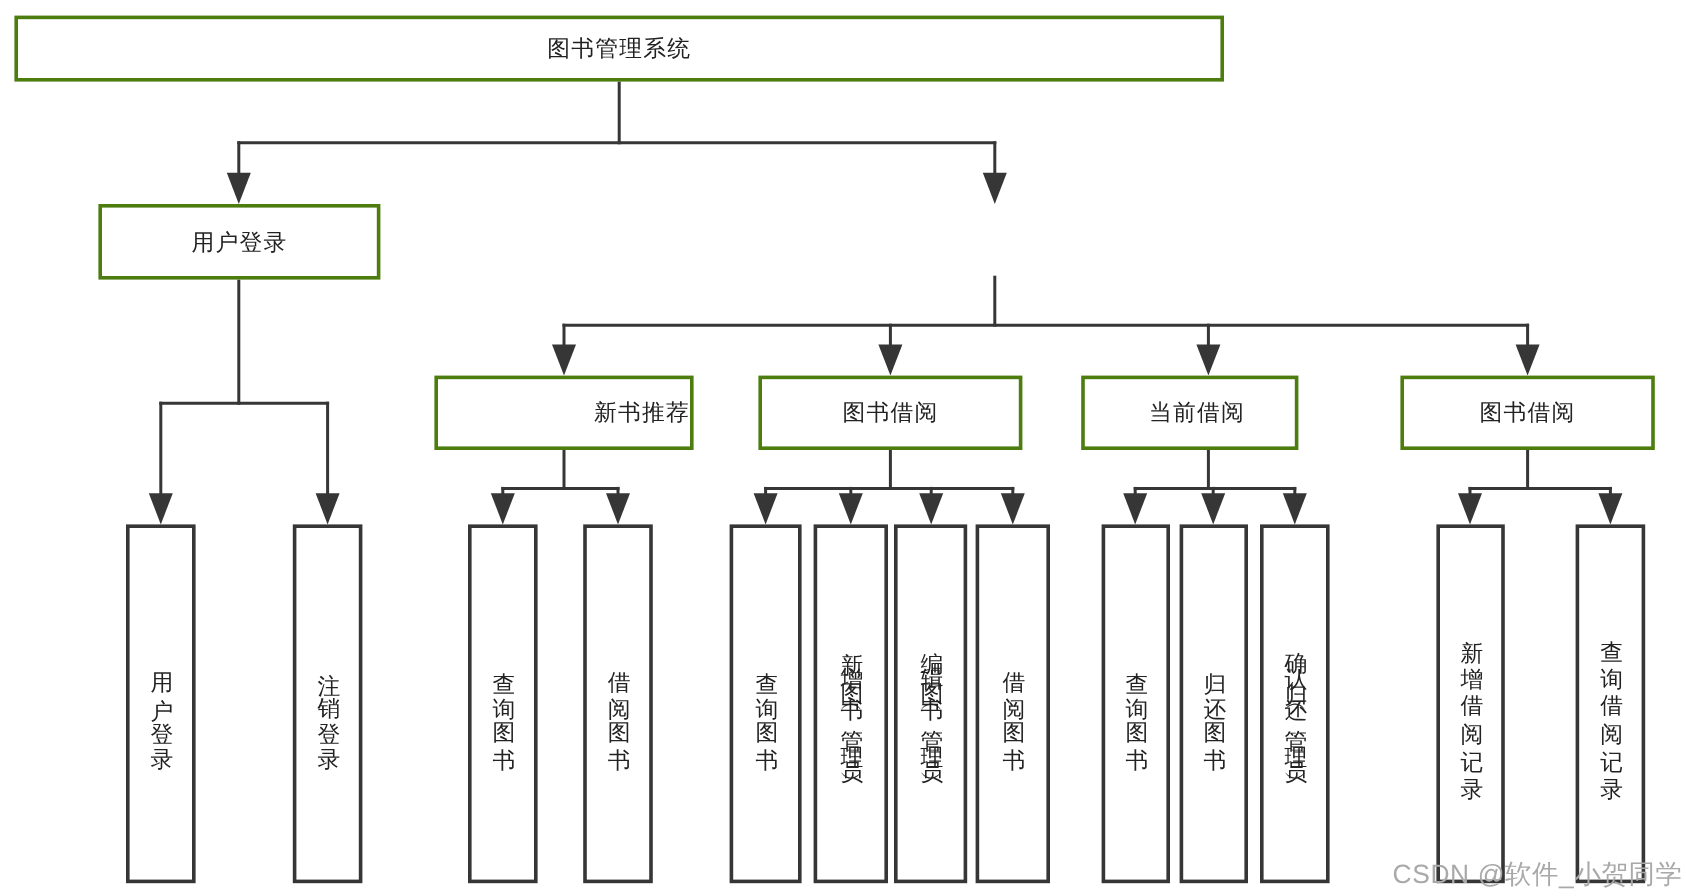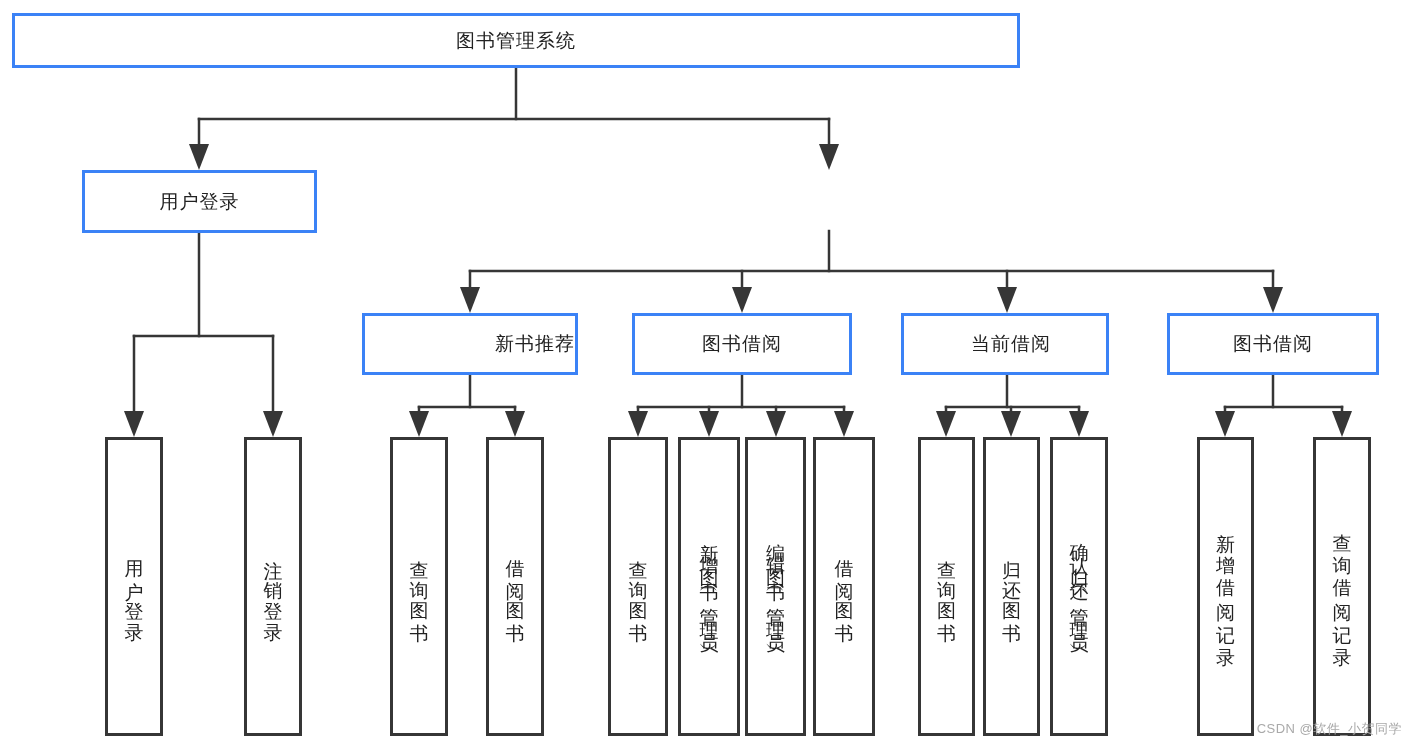--- a/index.html
+++ b/index.html
@@ -18,21 +18,21 @@
   .connectors {
     position: absolute;
     left: 0;
     top: 0;
     width: 1405px;
     height: 747px;
   }
   .node {
     position: absolute;
     box-sizing: border-box;
-    border: 3px solid #3b82f6;
+    border: 3px solid #4d7c0f;
     background: #ffffff;
     display: flex;
     align-items: center;
     justify-content: center;
     color: #222222;
     font-size: 19px;
     letter-spacing: 1px;
   }
   .leaf {
     position: absolute;
@@ -52,21 +52,21 @@
     text-orientation: mixed;
     white-space: nowrap;
   }
   .ls4 { letter-spacing: 21px; }
   .ls6 { letter-spacing: 23px; }
   .ls9 { letter-spacing: 13px; }
   .watermark {
     position: absolute;
     top: 716px;
     right: 3px;
-    font-size: 13px;
+    font-size: 22px;
     line-height: 26px;
     color: #a9a9a9;
     letter-spacing: 0.5px;
   }
 </style>
 </head>
 <body>
 
 <div class="canvas">
 
@@ -120,21 +120,21 @@
   <div class="node" style="left:82px; top:170px; width:235px; height:63px;">
     <span>用户登录</span>
   </div>
 
   <div class="node" style="left:362px; top:313px; width:216px; height:62px;justify-content:flex-end;">
     <span>新书推荐</span>
   </div>
   <div class="node" style="left:632px; top:313px; width:220px; height:62px;">
     <span>图书借阅</span>
   </div>
-  <div class="node" style="left:901px; top:313px; width:208px; height:62px;padding-left:12px;">
+  <div class="node" style="left:901px; top:313px; width:181px; height:62px;padding-left:12px;">
     <span>当前借阅</span>
   </div>
   <div class="node" style="left:1167px; top:313px; width:212px; height:62px;">
     <span>图书借阅</span>
   </div>
 
   <div class="leaf" style="left:105px; width:58px;">
     <span class="vtext ls4">用户登录</span>
   </div>
   <div class="leaf" style="left:244px; width:58px;">

